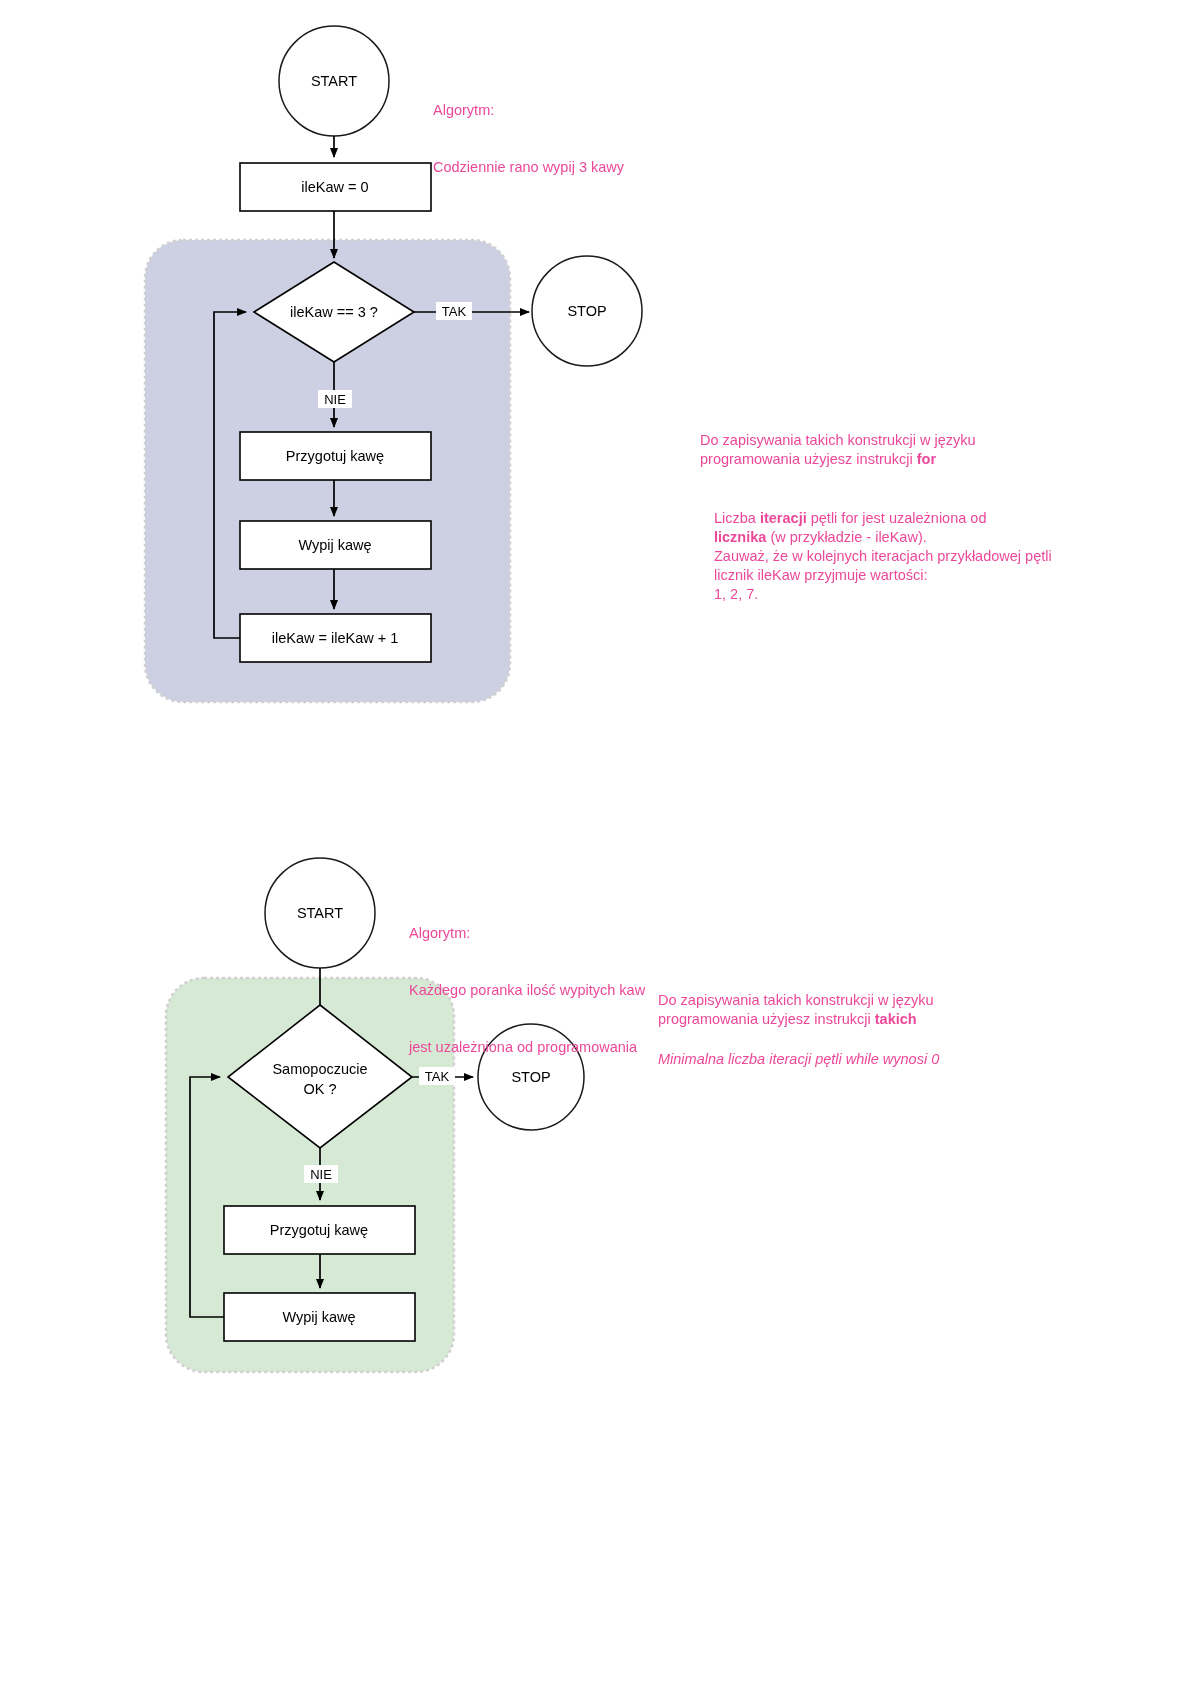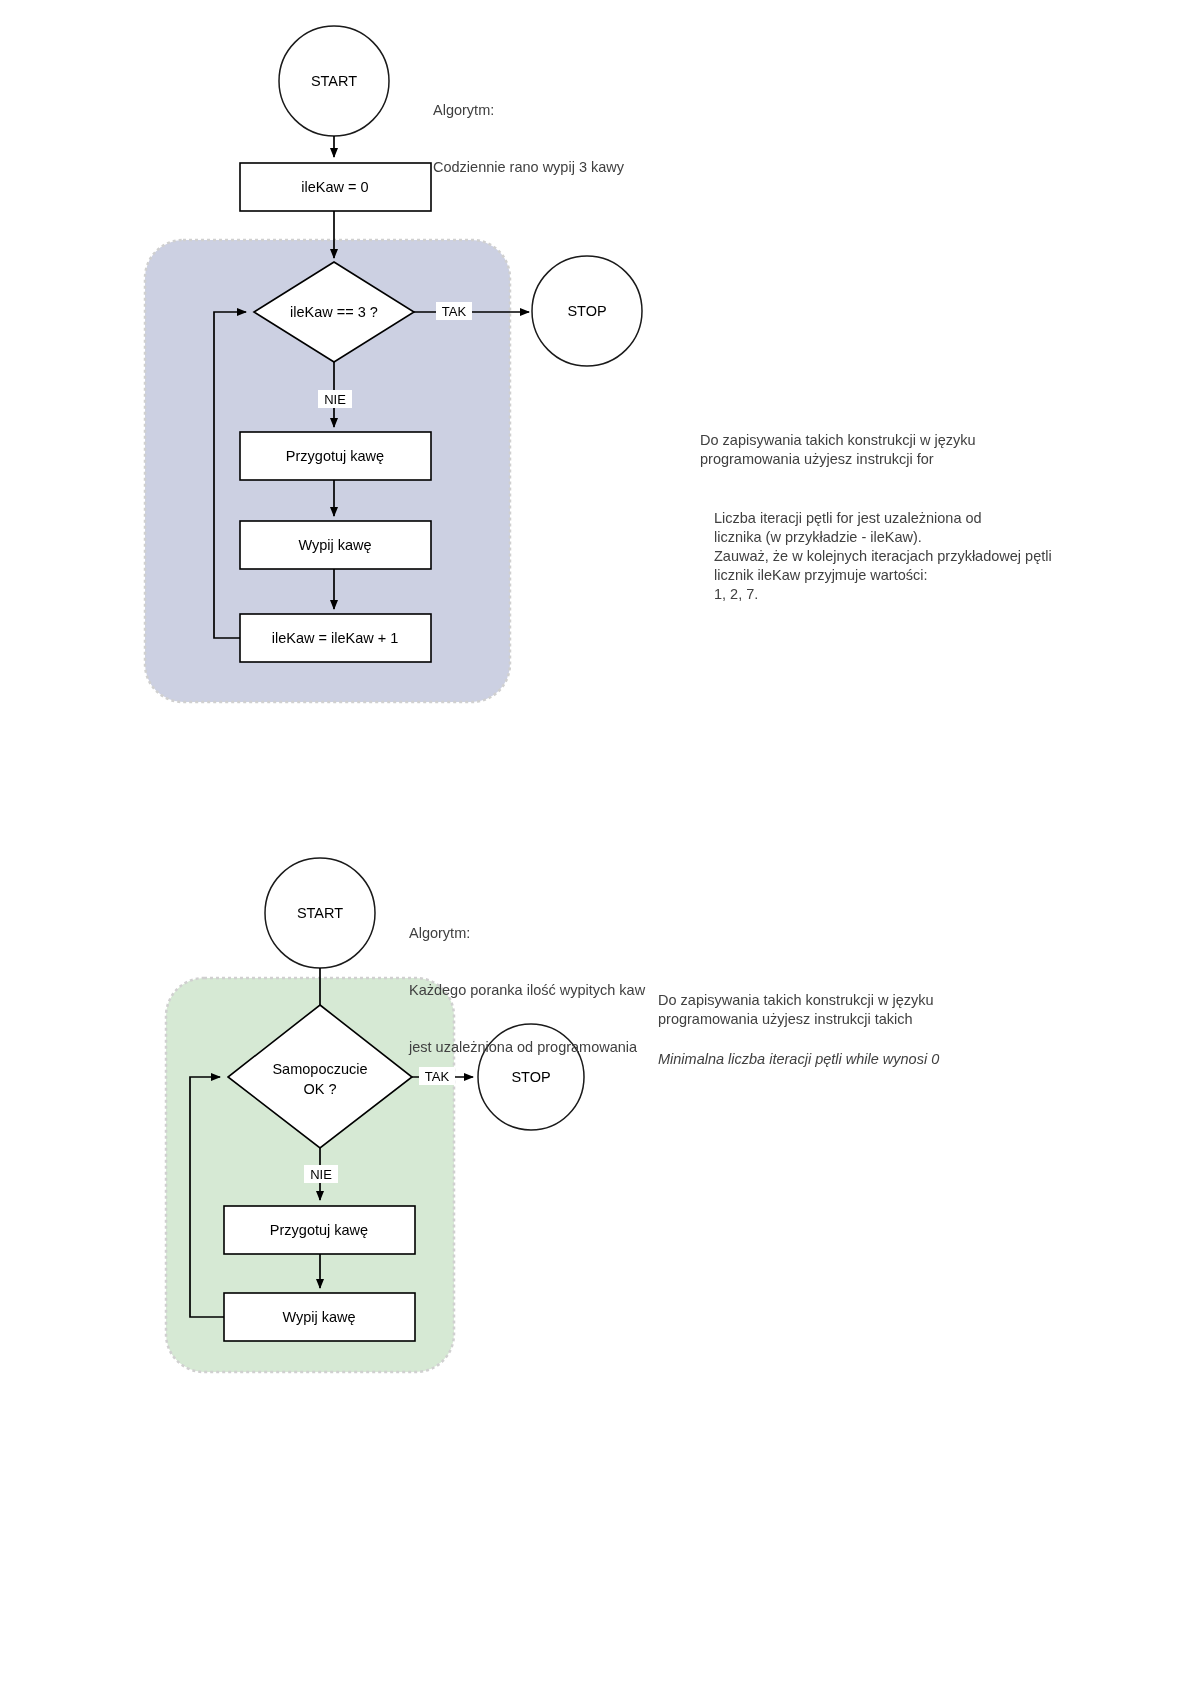--- a/index.html
+++ b/index.html
@@ -20,24 +20,24 @@
     left: 0;
     top: 0;
     width: 1200px;
     height: 1697px;
   }
   .note {
     position: absolute;
     font-family: "Liberation Sans", sans-serif;
     font-size: 14.5px;
     line-height: 19px;
-    color: #404040;
+    color: #ec4899;
     white-space: pre-wrap;
   }
-  .note b { font-weight: normal; }
+  .note b { font-weight: bold; }
 
   
   svg text {
     font-family: "Liberation Sans", sans-serif;
     font-size: 14.5px;
     fill: #000000;
   }
   svg .shape-label { font-size: 14.5px; }
   svg .edge-label  { font-size: 13px; }
 

